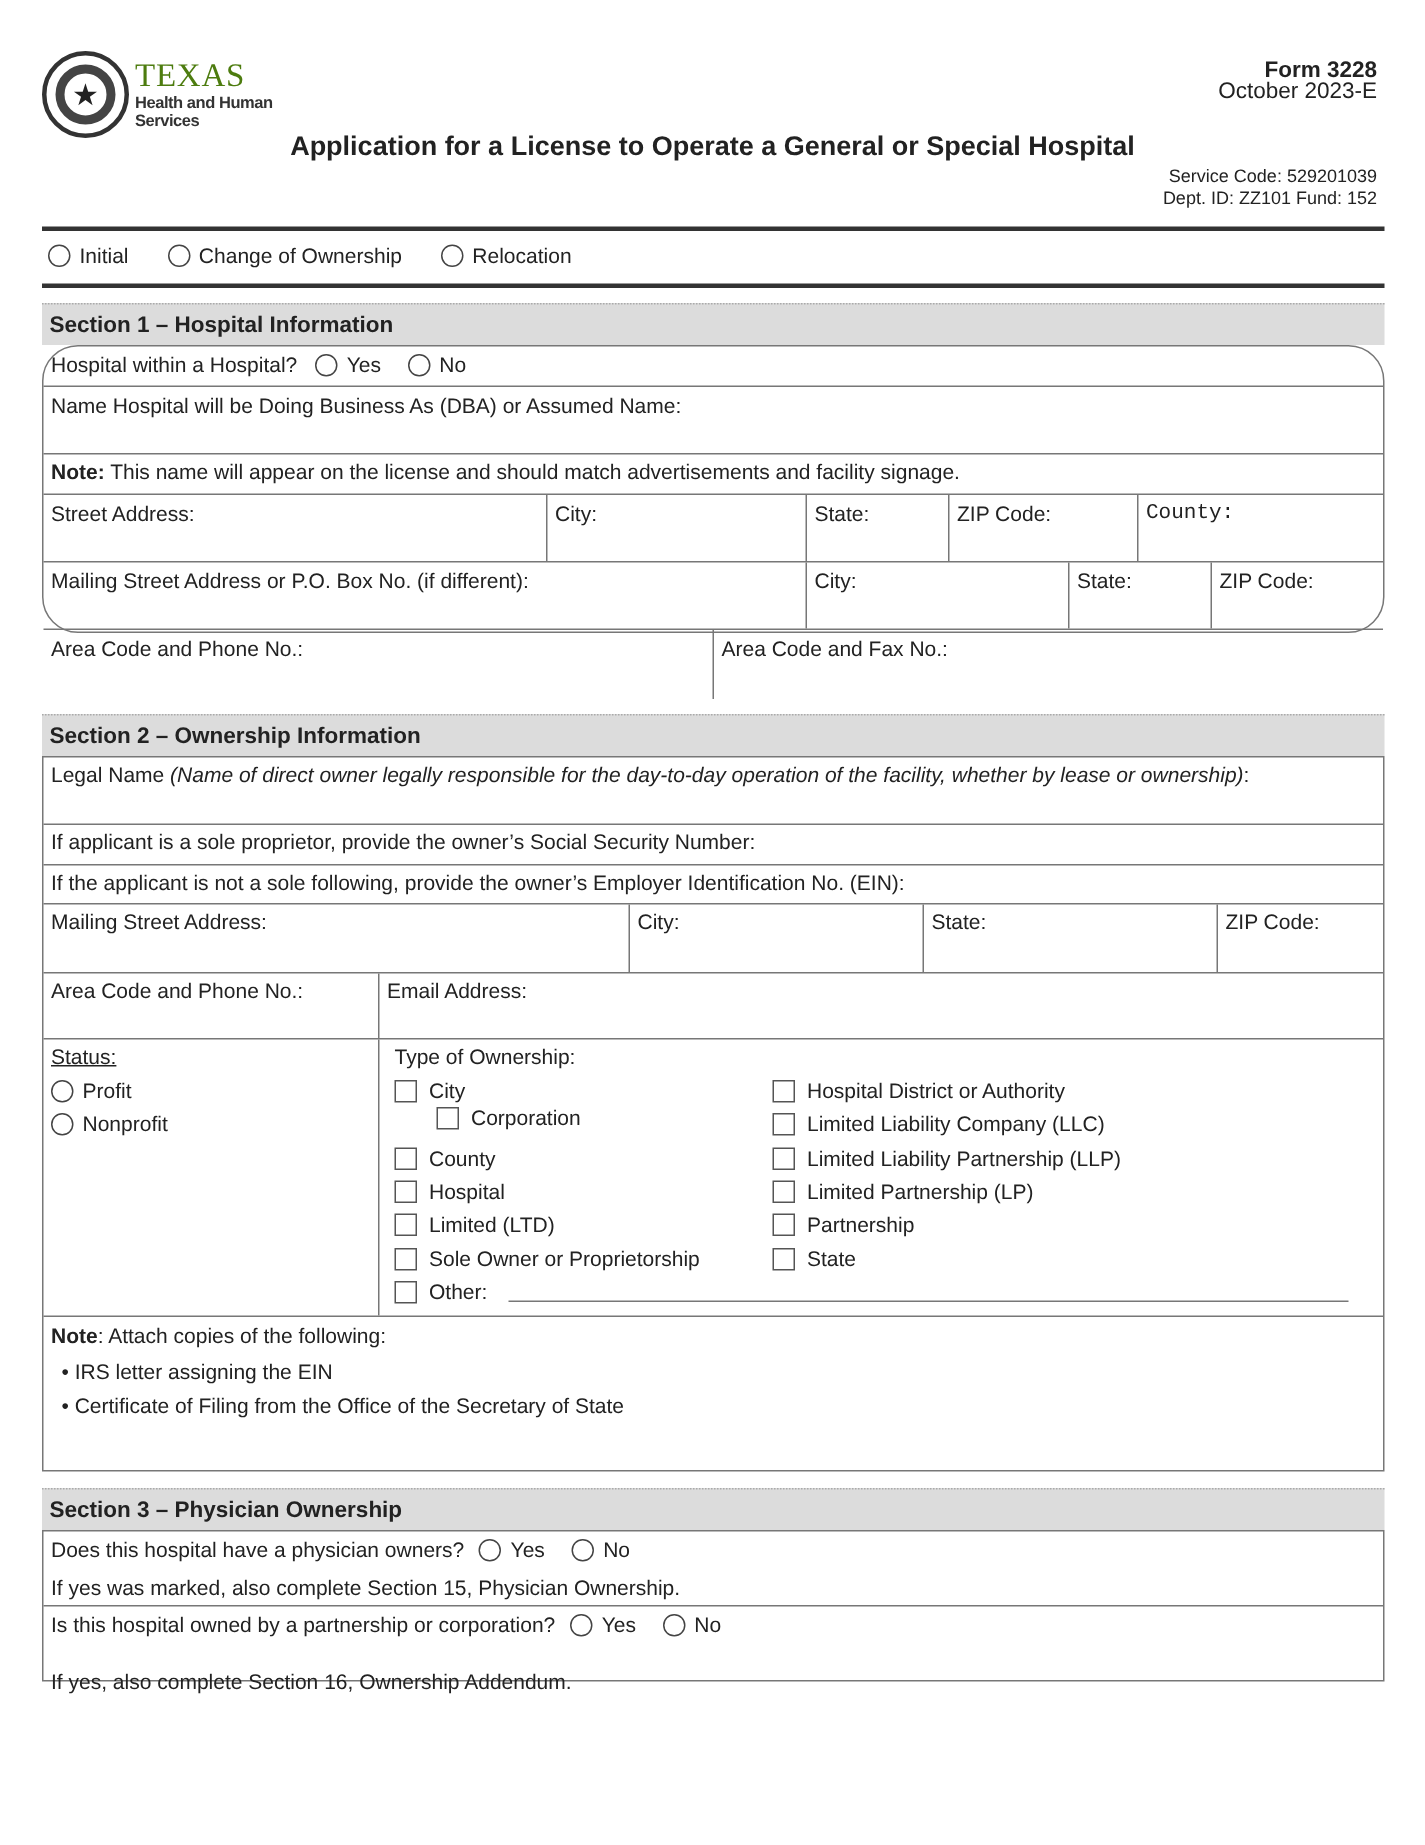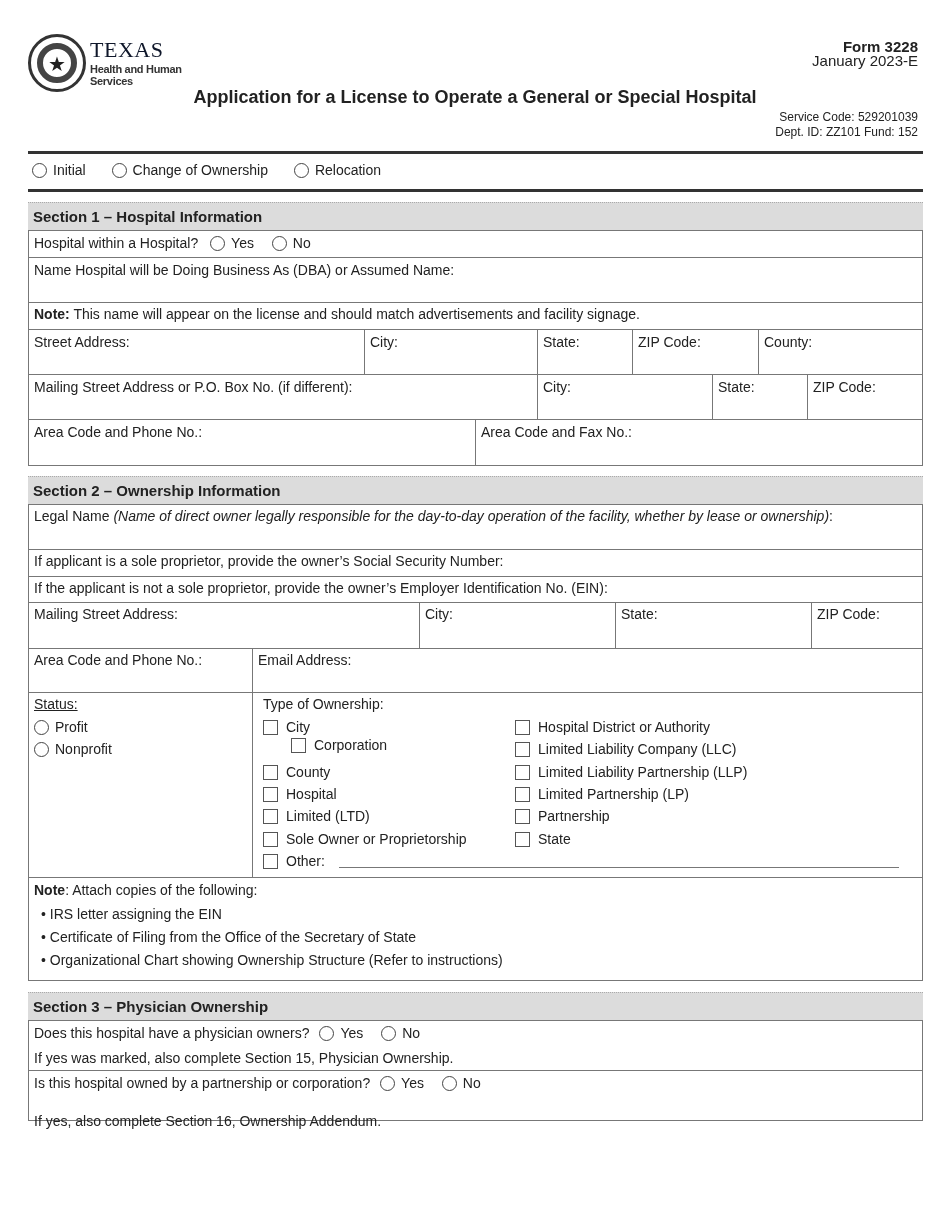--- a/index.html
+++ b/index.html
@@ -9,21 +9,21 @@
     position: relative; overflow: hidden; font-size: 14px;
   }
   .abs { position: absolute; }
   
   .logo { left: 28px; top: 34px; width: 160px; height: 60px; }
   .seal { position: absolute; left: 0; top: 0; width: 58px; height: 58px; border-radius: 50%;
           border: 3px solid #333; background: #fff; }
   .seal .inner { position: absolute; left: 6px; top: 6px; width: 40px; height: 40px; border-radius: 50%;
           border: 6px solid #444; background: #fff; }
   .seal .star { position: absolute; left: 0; top: 4px; width: 28px; text-align: center; font-size: 20px; color:#222; line-height: 22px;}
-  .logo-texas { position: absolute; left: 62px; top: 6px; font-family: "Liberation Serif", serif; font-size: 22px; letter-spacing: 0.5px; color: #0f172a; line-height: 20px; }
+  .logo-texas { position: absolute; left: 62px; top: 6px; font-family: "Liberation Serif", serif; font-size: 22px; letter-spacing: 0.5px; color: #4d7c0f; line-height: 20px; }
   .logo-sub { position: absolute; left: 62px; top: 29px; font-size: 11px; font-weight: bold; color: #333; line-height: 12px; width: 100px; letter-spacing: -0.3px; }
   .form-no { right: 32px; top: 40px; text-align: right; font-size: 15px; line-height: 14px; }
   .form-no b { font-weight: bold; }
   .title { left: 0; width: 950px; top: 87px; text-align: center; font-size: 18px; font-weight: bold; color: #222; }
   .service { right: 32px; top: 110px; text-align: right; font-size: 12px; line-height: 15px; }
   .thick { left: 28px; width: 895px; height: 3px; background: #333; }
   .radio { display: inline-block; width: 15px; height: 15px; border: 1px solid #444; border-radius: 50%;
            vertical-align: -3px; margin-right: 6px; background: #fff; }
   .cbox { display: inline-block; width: 15px; height: 15px; border: 1px solid #555; vertical-align: -3px; margin-right: 8px; background:#fff;}
   .apptype { left: 32px; top: 162px; font-size: 14px; }
@@ -49,61 +49,61 @@
     <div class="inner">
         <div class="star">★</div>
       </div>
   </div>
   <div class="logo-texas">TEXAS</div>
   <div class="logo-sub">Health and Human Services</div>
 </div>
 
 <div class="abs form-no">
   <div><b>Form 3228</b></div>
-  <div>January 2023-E</div>
+  <div>October 2023-E</div>
 </div>
 
 <div class="abs title">Application for a License to Operate a General or Special Hospital</div>
 
 <div class="abs service">
   <div>Service Code: 529201039</div>
   <div>Dept. ID: ZZ101 Fund: 152</div>
 </div>
 
 <div class="abs thick" style="top:151px;"></div>
 
 <div class="abs apptype">
   <span class="opt"><span class="radio"></span><span>Initial</span></span>
   <span class="opt"><span class="radio"></span><span>Change of Ownership</span></span>
   <span class="opt"><span class="radio"></span><span>Relocation</span></span>
 </div>
 
 <div class="abs thick" style="top:189px;"></div>
 
 <div class="abs sec-head" style="top:202px;">Section 1 – Hospital Information</div>
-<div class="abs box" style="top:230px; height:236px;">
+<div class="abs box" style="top:230px; height:192px;border-radius:24px;">
   <div class="row" style="top:0; height:27px;">
     <div class="cell first" style="left:0; right:0;">
       <span class="lbl">Hospital within a Hospital?</span>
       <span style="margin-left:8px;"><span class="radio"></span><span>Yes</span></span>
       <span style="margin-left:14px;"><span class="radio"></span><span>No</span></span>
     </div>
   </div>
   <div class="row" style="top:27px; height:45px;">
     <div class="cell first" style="left:0; right:0;"><span class="lbl">Name Hospital will be Doing Business As (DBA) or Assumed Name:</span></div>
   </div>
   <div class="row" style="top:72px; height:27px;">
     <div class="cell first" style="left:0; right:0;"><b>Note:</b><span> This name will appear on the license and should match advertisements and facility signage.</span></div>
   </div>
   <div class="row" style="top:99px; height:45px;">
     <div class="cell first" style="left:0; width:335px;"><span class="lbl">Street Address:</span></div>
     <div class="cell" style="left:335px; width:173px;"><span class="lbl">City:</span></div>
     <div class="cell" style="left:508px; width:95px;"><span class="lbl">State:</span></div>
     <div class="cell" style="left:603px; width:126px;"><span class="lbl">ZIP Code:</span></div>
-    <div class="cell" style="left:729px; right:16px;"><span class="lbl">County:</span></div>
+    <div class="cell" style="left:729px; right:16px;font-family:Liberation Mono, monospace;"><span class="lbl">County:</span></div>
   </div>
   <div class="row" style="top:144px; height:45px;">
     <div class="cell first" style="left:0; width:508px;"><span class="lbl">Mailing Street Address or P.O. Box No. (if different):</span></div>
     <div class="cell" style="left:508px; width:175px;"><span class="lbl">City:</span></div>
     <div class="cell" style="left:683px; width:95px;"><span class="lbl">State:</span></div>
     <div class="cell" style="left:778px; right:0;"><span class="lbl">ZIP Code:</span></div>
   </div>
   <div class="row" style="top:189px; height:46px;">
     <div class="cell first" style="left:0; width:446px;"><span class="lbl">Area Code and Phone No.:</span></div>
     <div class="cell" style="left:446px; right:0;"><span class="lbl">Area Code and Fax No.:</span></div>
@@ -112,21 +112,21 @@
 
 <div class="abs sec-head" style="top:476px;">Section 2 – Ownership Information</div>
 <div class="abs box" style="top:504px; height:477px;">
   <div class="row" style="top:0; height:45px;">
     <div class="cell first" style="left:0; right:0;"><span>Legal Name </span><span class="em">(Name of direct owner legally responsible for the day-to-day operation of the facility, whether by lease or ownership)</span><span>:</span></div>
   </div>
   <div class="row" style="top:45px; height:27px;">
     <div class="cell first" style="left:0; right:0;"><span>If applicant is a sole proprietor, provide the owner’s Social Security Number:</span></div>
   </div>
   <div class="row" style="top:72px; height:26px;">
-    <div class="cell first" style="left:0; right:0;"><span>If the applicant is not a sole proprietor, provide the owner’s Employer Identification No. (EIN):</span></div>
+    <div class="cell first" style="left:0; right:0;"><span>If the applicant is not a sole following, provide the owner’s Employer Identification No. (EIN):</span></div>
   </div>
   <div class="row" style="top:98px; height:46px;">
     <div class="cell first" style="left:0; width:390px;"><span>Mailing Street Address:</span></div>
     <div class="cell" style="left:390px; width:196px;"><span>City:</span></div>
     <div class="cell" style="left:586px; width:196px;"><span>State:</span></div>
     <div class="cell" style="left:782px; right:0;"><span>ZIP Code:</span></div>
   </div>
   <div class="row" style="top:144px; height:44px;">
     <div class="cell first" style="left:0; width:223px;"><span>Area Code and Phone No.:</span></div>
     <div class="cell" style="left:223px; right:0;"><span>Email Address:</span></div>
@@ -153,21 +153,20 @@
       <div class="list-item" style="left:262px; top:92px;"><span class="cbox"></span><span>Limited Partnership (LP)</span></div>
       <div class="list-item" style="left:262px; top:114px;"><span class="cbox"></span><span>Partnership</span></div>
       <div class="list-item" style="left:262px; top:137px;"><span class="cbox"></span><span>State</span></div>
     </div>
   </div>
   <div class="row" style="top:373px; height:103px;">
     <div class="cell first" style="left:0; right:0;">
       <div style="line-height:18px;"><b>Note</b><span>: Attach copies of the following:</span></div>
       <div class="list-item" style="left:12px; top:27px;">• IRS letter assigning the EIN</div>
       <div class="list-item" style="left:12px; top:50px;">• Certificate of Filing from the Office of the Secretary of State</div>
-      <div class="list-item" style="left:12px; top:73px;">• Organizational Chart showing Ownership Structure (Refer to instructions)</div>
     </div>
   </div>
 </div>
 
 <div class="abs sec-head" style="top:992px;">Section 3 – Physician Ownership</div>
 <div class="abs box" style="top:1020px; height:101px;">
   <div class="row" style="top:0; height:50px;">
     <div class="cell first" style="left:0; right:0;">
       <div style="line-height:18px;">
         <span>Does this hospital have a physician owners?</span>

